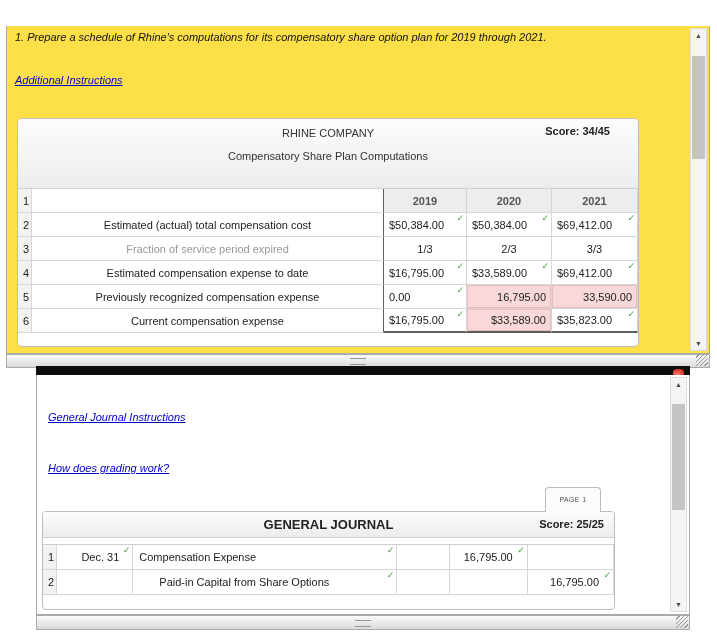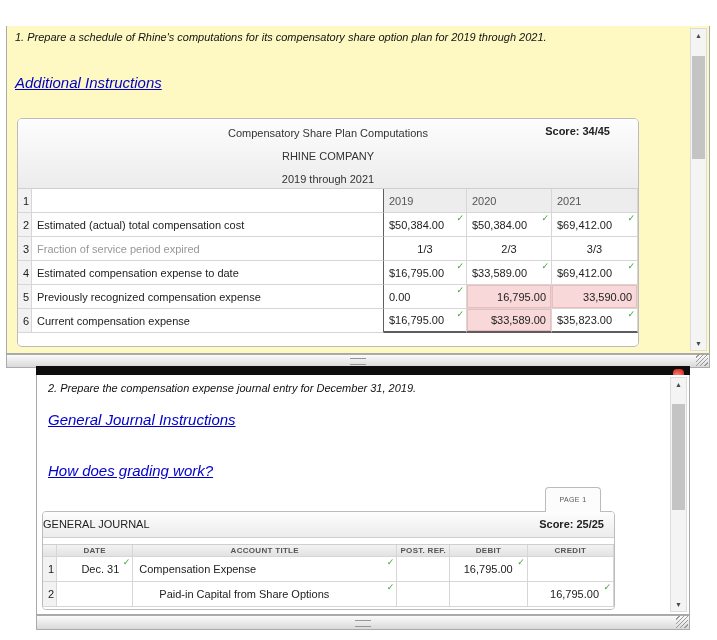--- a/index.html
+++ b/index.html
@@ -7,42 +7,42 @@
 
   
   .w1{position:absolute;left:6px;top:8px;width:704px;height:360px;}
   .titlebar{position:absolute;left:0;top:0;right:0;height:18px;background:#0d0d0d;}
   .titlebar .wtitle{position:absolute;left:8px;top:3px;color:#fff;font-size:11px;font-weight:bold;}
   .titlebar .feedback{position:absolute;right:24px;top:3px;color:#ff9900;font-size:11px;}
   .closebtn{position:absolute;right:3px;top:1px;width:16px;height:16px;border-radius:50%;
     background:radial-gradient(circle at 35% 30%, #ff8f86, #e02a1e 70%);
     color:#fff;font-size:9px;font-weight:bold;text-align:center;line-height:16px;
     box-shadow:inset 0 0 0 1px #c01408;cursor:pointer;}
-  .wbody{position:absolute;left:0;top:18px;right:0;bottom:14px;background:#fef9c3;
+  .wbody{position:absolute;left:0;top:18px;right:0;bottom:14px;background:#fde047;
     border:1px solid #a9a9a9;border-top:none;overflow:hidden;}
   .instr{position:absolute;font-size:11px;font-style:italic;color:#111;}
   .i1{left:8px;top:5px;width:640px;}
-  a.lnk{position:absolute;font-size:15px;font-style:italic;color:#0000cc;text-decoration:underline;cursor:pointer;}
+  a.lnk{position:absolute;font-size:11px;font-style:italic;color:#0000cc;text-decoration:underline;cursor:pointer;}
   .l1{left:8px;top:48px;}
 
   
   .atable{position:absolute;left:10px;top:92px;width:620px;height:227px;
     border:1px solid #bcbcbc;border-radius:5px;background:#fff;overflow:hidden;}
   .ahead{position:relative;height:69px;background:linear-gradient(#fdfdfd,#ececec);
     border-bottom:1px solid #cfcfcf;}
   .ahead .hl{text-align:center;font-size:11px;color:#333;padding-top:8px;line-height:12px;}
   .ahead .hl+.hl{padding-top:11px;}
   .score{position:absolute;right:28px;top:6px;font-size:11px;font-weight:bold;color:#222;text-align:center;}
   table.grid{border-collapse:separate;border-spacing:0;table-layout:fixed;width:620px;}
   table.grid td{border-right:1px solid #d6d6d6;border-bottom:1px solid #d6d6d6;
     font-size:11px;color:#222;padding:0 5px;overflow:hidden;white-space:nowrap;}
   .agrid tr{height:24px;}
   td.rn{width:14px;background:#f2f2f2;color:#999;font-size:7px;text-align:center;padding:0;}
-  td.lbl{text-align:left;border-right:1px solid #5f5f5f !important;}
-  tr.yrow td.yh{background:#ededed;color:#555;font-weight:normal;}
+  td.lbl{text-align:center;border-right:1px solid #5f5f5f !important;}
+  tr.yrow td.yh{background:#ededed;color:#555;font-weight:bold;text-align:center;}
   td.val{position:relative;padding-right:15px;}
   td.given, tr.givenrow td.lbl{color:#979797;}
   td.given{text-align:center;padding-right:5px;}
   td.shaded{background:#f8d8d8;box-shadow:inset 0 0 0 1px #ecbcbc;position:relative;text-align:right;padding-right:15px;}
   .chk{position:absolute;top:1px;right:2px;font-size:9px;color:#3aa43a;line-height:9px;}
   tr.lastrow td.db{border-bottom:2px solid #5d5d5d;}
   .astrip{height:12px;background:#fff;}
 
   
   .vscroll{position:absolute;top:2px;bottom:2px;width:15px;background:#f4f4f4;border:1px solid #dcdcdc;}
@@ -70,21 +70,21 @@
     border:1px solid #a9a9a9;border-top:none;overflow:hidden;}
   .i2{left:11px;top:7px;width:600px;}
   .l2{left:11px;top:36px;}
   .l3{left:11px;top:87px;}
   .pagetab{position:absolute;left:508px;top:112px;width:54px;height:24px;background:#fcfcfc;
     border:1px solid #bbb;border-bottom:none;border-radius:4px 4px 0 0;
     font-size:7px;color:#555;text-align:center;line-height:24px;letter-spacing:.4px;cursor:pointer;z-index:2;}
   .jtable{position:absolute;left:5px;top:136px;width:571px;height:97px;background:#fff;
     border:1px solid #bcbcbc;border-radius:4px;overflow:hidden;z-index:1;}
   .jhead{position:relative;height:25px;background:linear-gradient(#fdfdfd,#ececec);border-bottom:1px solid #cfcfcf;}
-  .jhead .jt{font-size:11px;font-weight:normal;color:#222;line-height:25px;}
+  .jhead .jt{text-align:center;font-size:13px;font-weight:bold;color:#222;line-height:25px;}
   .jscore{position:absolute;right:10px;top:0;font-size:11px;font-weight:bold;color:#222;line-height:25px;}
   .jstrip{height:6px;border-bottom:1px solid #cfcfcf;background:#fff;}
   table.jgrid{border-collapse:separate;border-spacing:0;table-layout:fixed;width:571px;}
   .jgrid tr.chrow{height:12px;}
   .jgrid td.ch{background:linear-gradient(#f3f3f3,#e2e2e2);color:#555;font-size:8px;font-weight:bold;
     text-align:center;letter-spacing:.3px;padding:0 2px;}
   .jgrid tr.jr{height:25px;}
   .jgrid td{border-right:1px solid #d6d6d6;border-bottom:1px solid #d6d6d6;font-size:11px;color:#222;
     padding:0 5px;overflow:hidden;white-space:nowrap;}
   td.dt{position:relative;text-align:right;padding-right:13px;}
@@ -101,23 +101,22 @@
 
 <div class="w1">
 
   <div class="wbody">
     <div class="instr i1">1. Prepare a schedule of Rhine's computations for its compensatory share option plan for 2019 through 2021.</div>
     <a class="lnk l1">Additional Instructions</a>
 
     <div class="atable">
       <div class="ahead">
         <div class="score">Score: 34/45</div>
+        <div class="hl">RHINE COMPANY</div>
         <div class="hl">Compensatory Share Plan Computations</div>
-        <div class="hl">RHINE COMPANY</div>
-        <div class="hl">2019 through 2021</div>
       </div>
 
       <table class="grid agrid">
         <colgroup>
             <col style="width:14px">
             <col style="width:352px">
             <col style="width:83px">
             <col style="width:85px">
             <col style="width:86px">
           </colgroup>
@@ -181,21 +180,20 @@
     <div class="corner"></div>
   </div>
 </div>
 
 <div class="w2">
   <div class="tb2">
     <div class="redsliver"></div>
   </div>
 
   <div class="wbody2">
-    <div class="instr i2">2. Prepare the compensation expense journal entry for December 31, 2019.</div>
     <a class="lnk l2">General Journal Instructions</a>
     <a class="lnk l3">How does grading work?</a>
 
     <div class="pagetab">PAGE 1</div>
 
     <div class="jtable">
       <div class="jhead">
         <div class="jt">GENERAL JOURNAL</div>
         <div class="jscore">Score: 25/25</div>
       </div>
@@ -204,28 +202,20 @@
       <table class="jgrid">
         <colgroup>
             <col style="width:14px">
             <col style="width:76px">
             <col style="width:263px">
             <col style="width:53px">
             <col style="width:77px">
             <col style="width:86px">
           </colgroup>
         <tbody>
-            <tr class="chrow">
-          <td class="ch"></td>
-          <td class="ch">DATE</td>
-          <td class="ch">ACCOUNT TITLE</td>
-          <td class="ch">POST. REF.</td>
-          <td class="ch">DEBIT</td>
-          <td class="ch">CREDIT</td>
-        </tr>
         <tr class="jr">
           <td class="rn">1</td>
           <td class="dt"><span>Dec. 31</span><span class="chk">✓</span></td>
           <td class="acct"><span>Compensation Expense</span><span class="chk">✓</span></td>
           <td></td>
           <td class="amt"><span>16,795.00</span><span class="chk">✓</span></td>
           <td class="amt"><span></span></td>
         </tr>
         <tr class="jr">
           <td class="rn">2</td>

